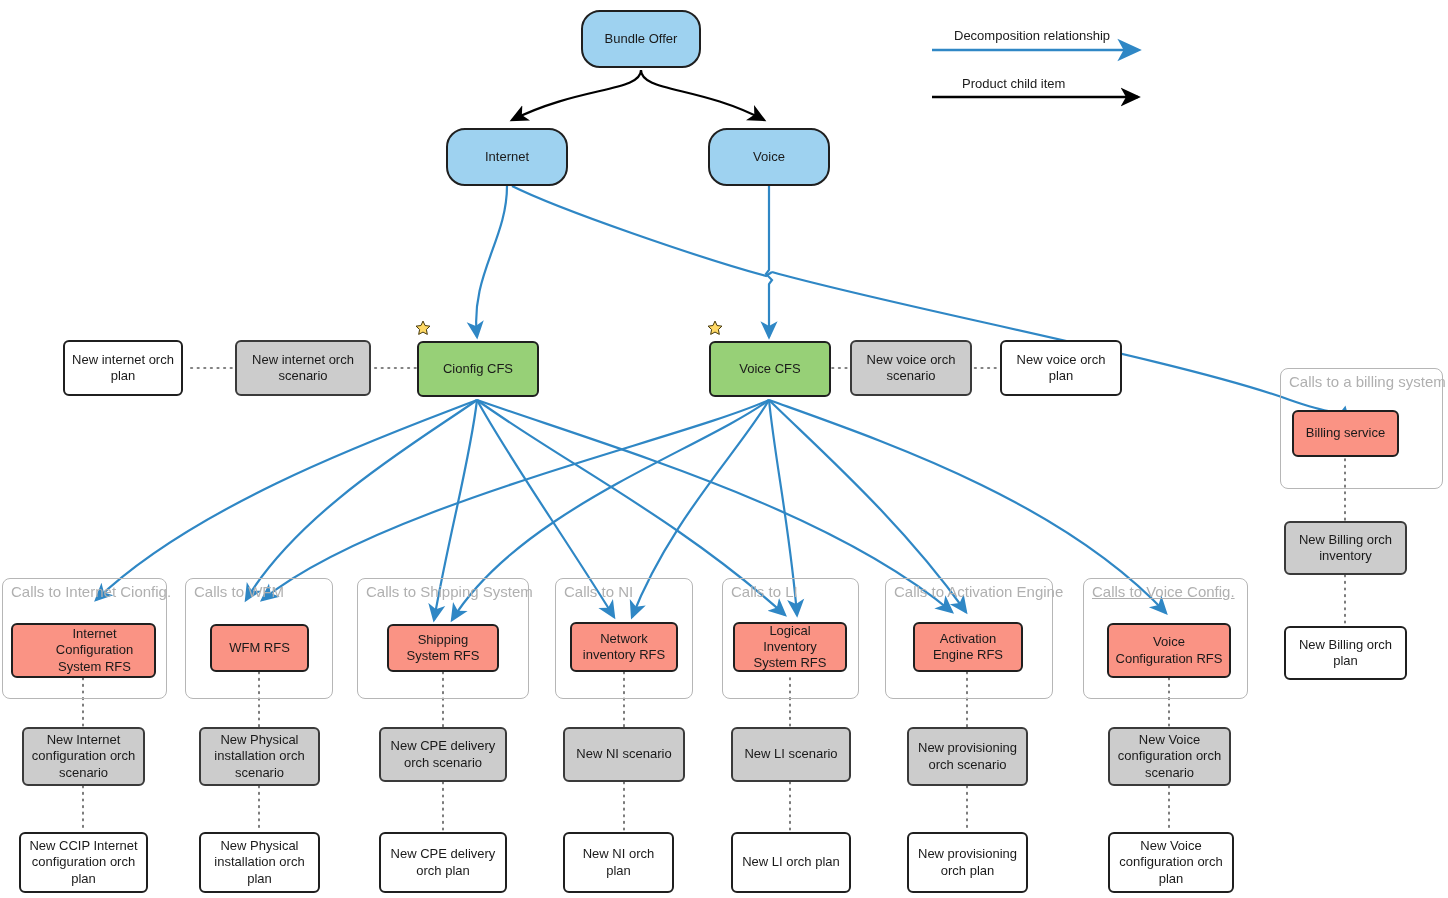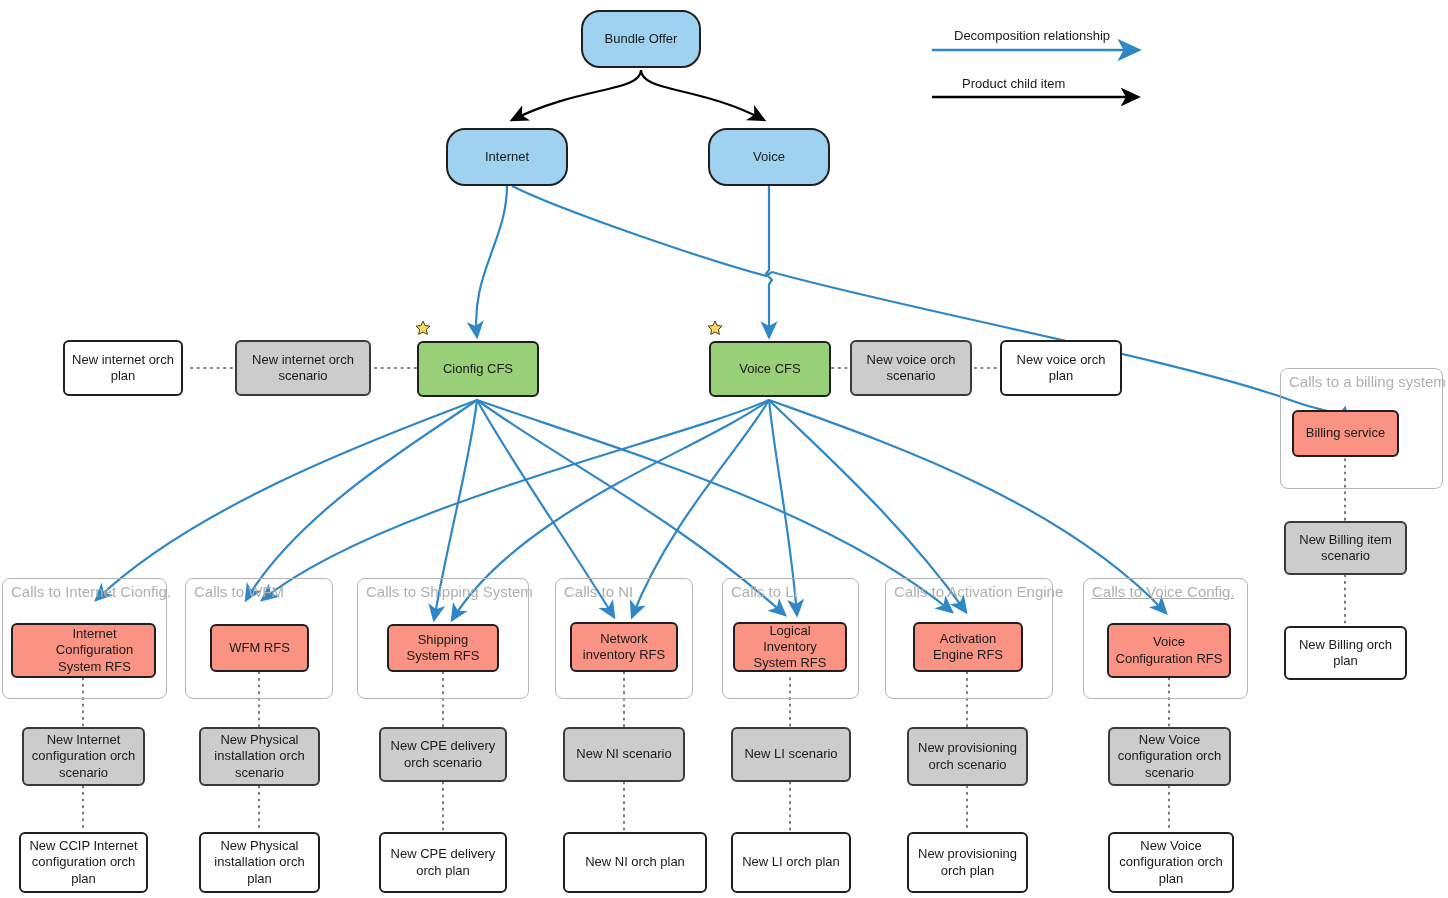--- a/index.html
+++ b/index.html
@@ -175,21 +175,21 @@
   </svg>
 
   <div class="node gray" style="left:850px; top:340px; width:122px; height:56px;">New voice orch scenario</div>
 
   <div class="node white" style="left:1000px; top:340px; width:122px; height:56px;">New voice orch plan</div>
 
   <div class="group" style="left:1280px; top:368px; width:163px; height:121px;"></div>
   <div class="group-label" style="left:1289px; top:373px;">Calls to a billing system</div>
   <div class="node red" style="left:1292px; top:410px; width:107px; height:47px;">Billing service</div>
 
-  <div class="node gray" style="left:1284px; top:521px; width:123px; height:54px;">New Billing item scenario</div>
+  <div class="node gray" style="left:1284px; top:521px; width:123px; height:54px;">New Billing orch inventory</div>
   <div class="node white" style="left:1284px; top:626px; width:123px; height:54px;">New Billing orch plan</div>
 
   <div class="group" style="left:2px; top:578px; width:165px; height:121px;"></div>
   <div class="group-label" style="left:11px; top:583px;">Calls to Internet  Cionfig.</div>
   <div class="node red" style="left:11px; top:623px; width:145px; height:55px;padding-left:28px;">Internet Configuration System RFS</div>
   <div class="node gray" style="left:22px; top:727px; width:123px; height:59px;">New Internet configuration orch scenario</div>
   <div class="node white" style="left:19px; top:832px; width:129px; height:61px;">New CCIP Internet configuration orch plan</div>
 
   <div class="group" style="left:185px; top:578px; width:148px; height:121px;"></div>
   <div class="group-label" style="left:194px; top:583px;">Calls to WFM</div>
@@ -200,21 +200,21 @@
   <div class="group" style="left:357px; top:578px; width:172px; height:121px;"></div>
   <div class="group-label" style="left:366px; top:583px;text-align:right;">Calls to  Shipping System</div>
   <div class="node red" style="left:387px; top:624px; width:112px; height:48px;">Shipping System RFS</div>
   <div class="node gray" style="left:379px; top:727px; width:128px; height:55px;">New CPE delivery orch scenario</div>
   <div class="node white" style="left:379px; top:832px; width:128px; height:61px;">New CPE delivery orch plan</div>
 
   <div class="group" style="left:555px; top:578px; width:138px; height:121px;"></div>
   <div class="group-label" style="left:564px; top:583px;">Calls to NI</div>
   <div class="node red" style="left:570px; top:622px; width:108px; height:50px;">Network inventory RFS</div>
   <div class="node gray" style="left:563px; top:727px; width:122px; height:55px;">New NI scenario</div>
-  <div class="node white" style="left:563px; top:832px; width:144px; height:61px;">New NI orch plan</div>
+  <div class="node white" style="left:563px; top:832px; width:111px; height:61px;">New NI orch plan</div>
 
   <div class="group" style="left:722px; top:578px; width:137px; height:121px;"></div>
   <div class="group-label" style="left:731px; top:583px;">Calls to LI</div>
   <div class="node red" style="left:733px; top:622px; width:114px; height:50px;">Logical Inventory System RFS</div>
   <div class="node gray" style="left:731px; top:727px; width:120px; height:55px;">New LI scenario</div>
   <div class="node white" style="left:731px; top:832px; width:120px; height:61px;">New LI orch plan</div>
 
   <div class="group" style="left:885px; top:578px; width:168px; height:121px;"></div>
   <div class="group-label" style="left:894px; top:583px;">Calls to Activation Engine</div>
   <div class="node red" style="left:913px; top:622px; width:110px; height:50px;">Activation Engine RFS</div>

